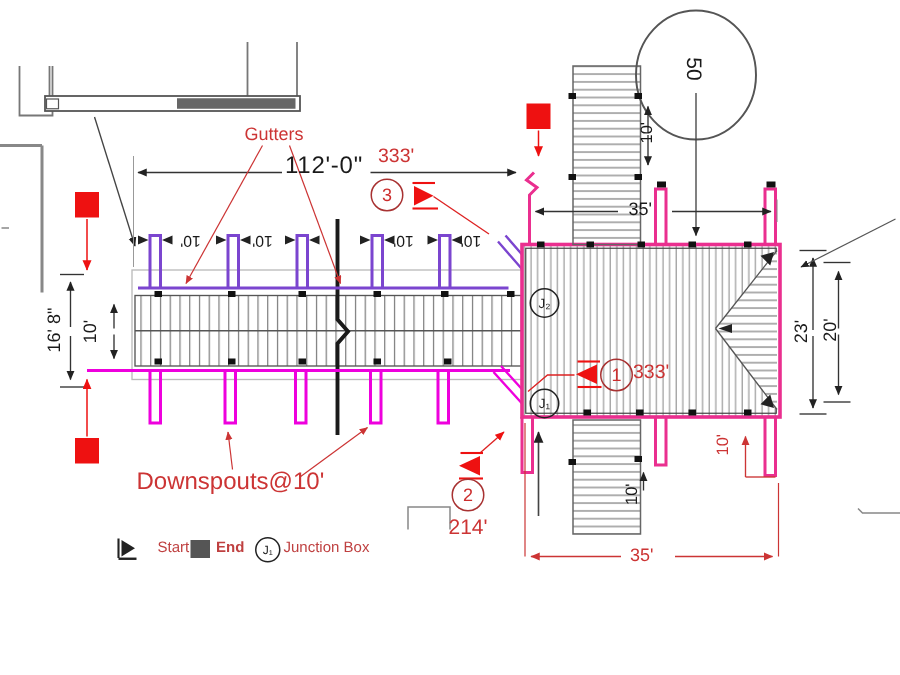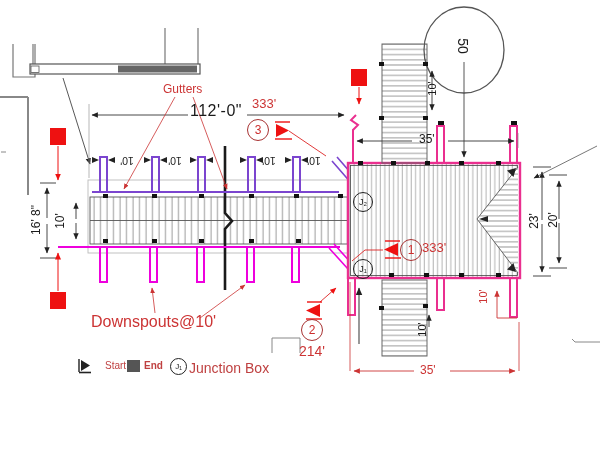--- a/index.html
+++ b/index.html
@@ -302,16 +302,16 @@
 <div class="t blk rotcw ctr" style="left:448px;top:39px;width:30px;font-size:14px;">50</div>
 <div class="t blk rotccw ctr" style="left:519px;top:215px;width:30px;font-size:12px;">23'</div>
 <div class="t blk rotccw ctr" style="left:538px;top:214px;width:30px;font-size:12px;">20'</div>
 <div class="t blk rotccw ctr" style="left:407px;top:324px;width:30px;font-size:11px;">10'</div>
 
 <div class="t" style="left:93px;top:361px;font-size:10px;color:#bf4040;margin-left:12px;">Start</div>
 <div class="t" style="left:144px;top:361px;font-size:10px;color:#bf4040;font-weight:bold;">End</div>
 <div class="circ legcirc" style="left:170px;top:358px;">
       <span>J₁</span>
     </div>
-<div class="t" style="left:189px;top:361px;font-size:14px;color:#bf4040;">Junction Box</div>
+<div class="t" style="left:189px;top:361px;font-size:10px;color:#bf4040;">Junction Box</div>
 
 
 </div>
 
 </body></html>

